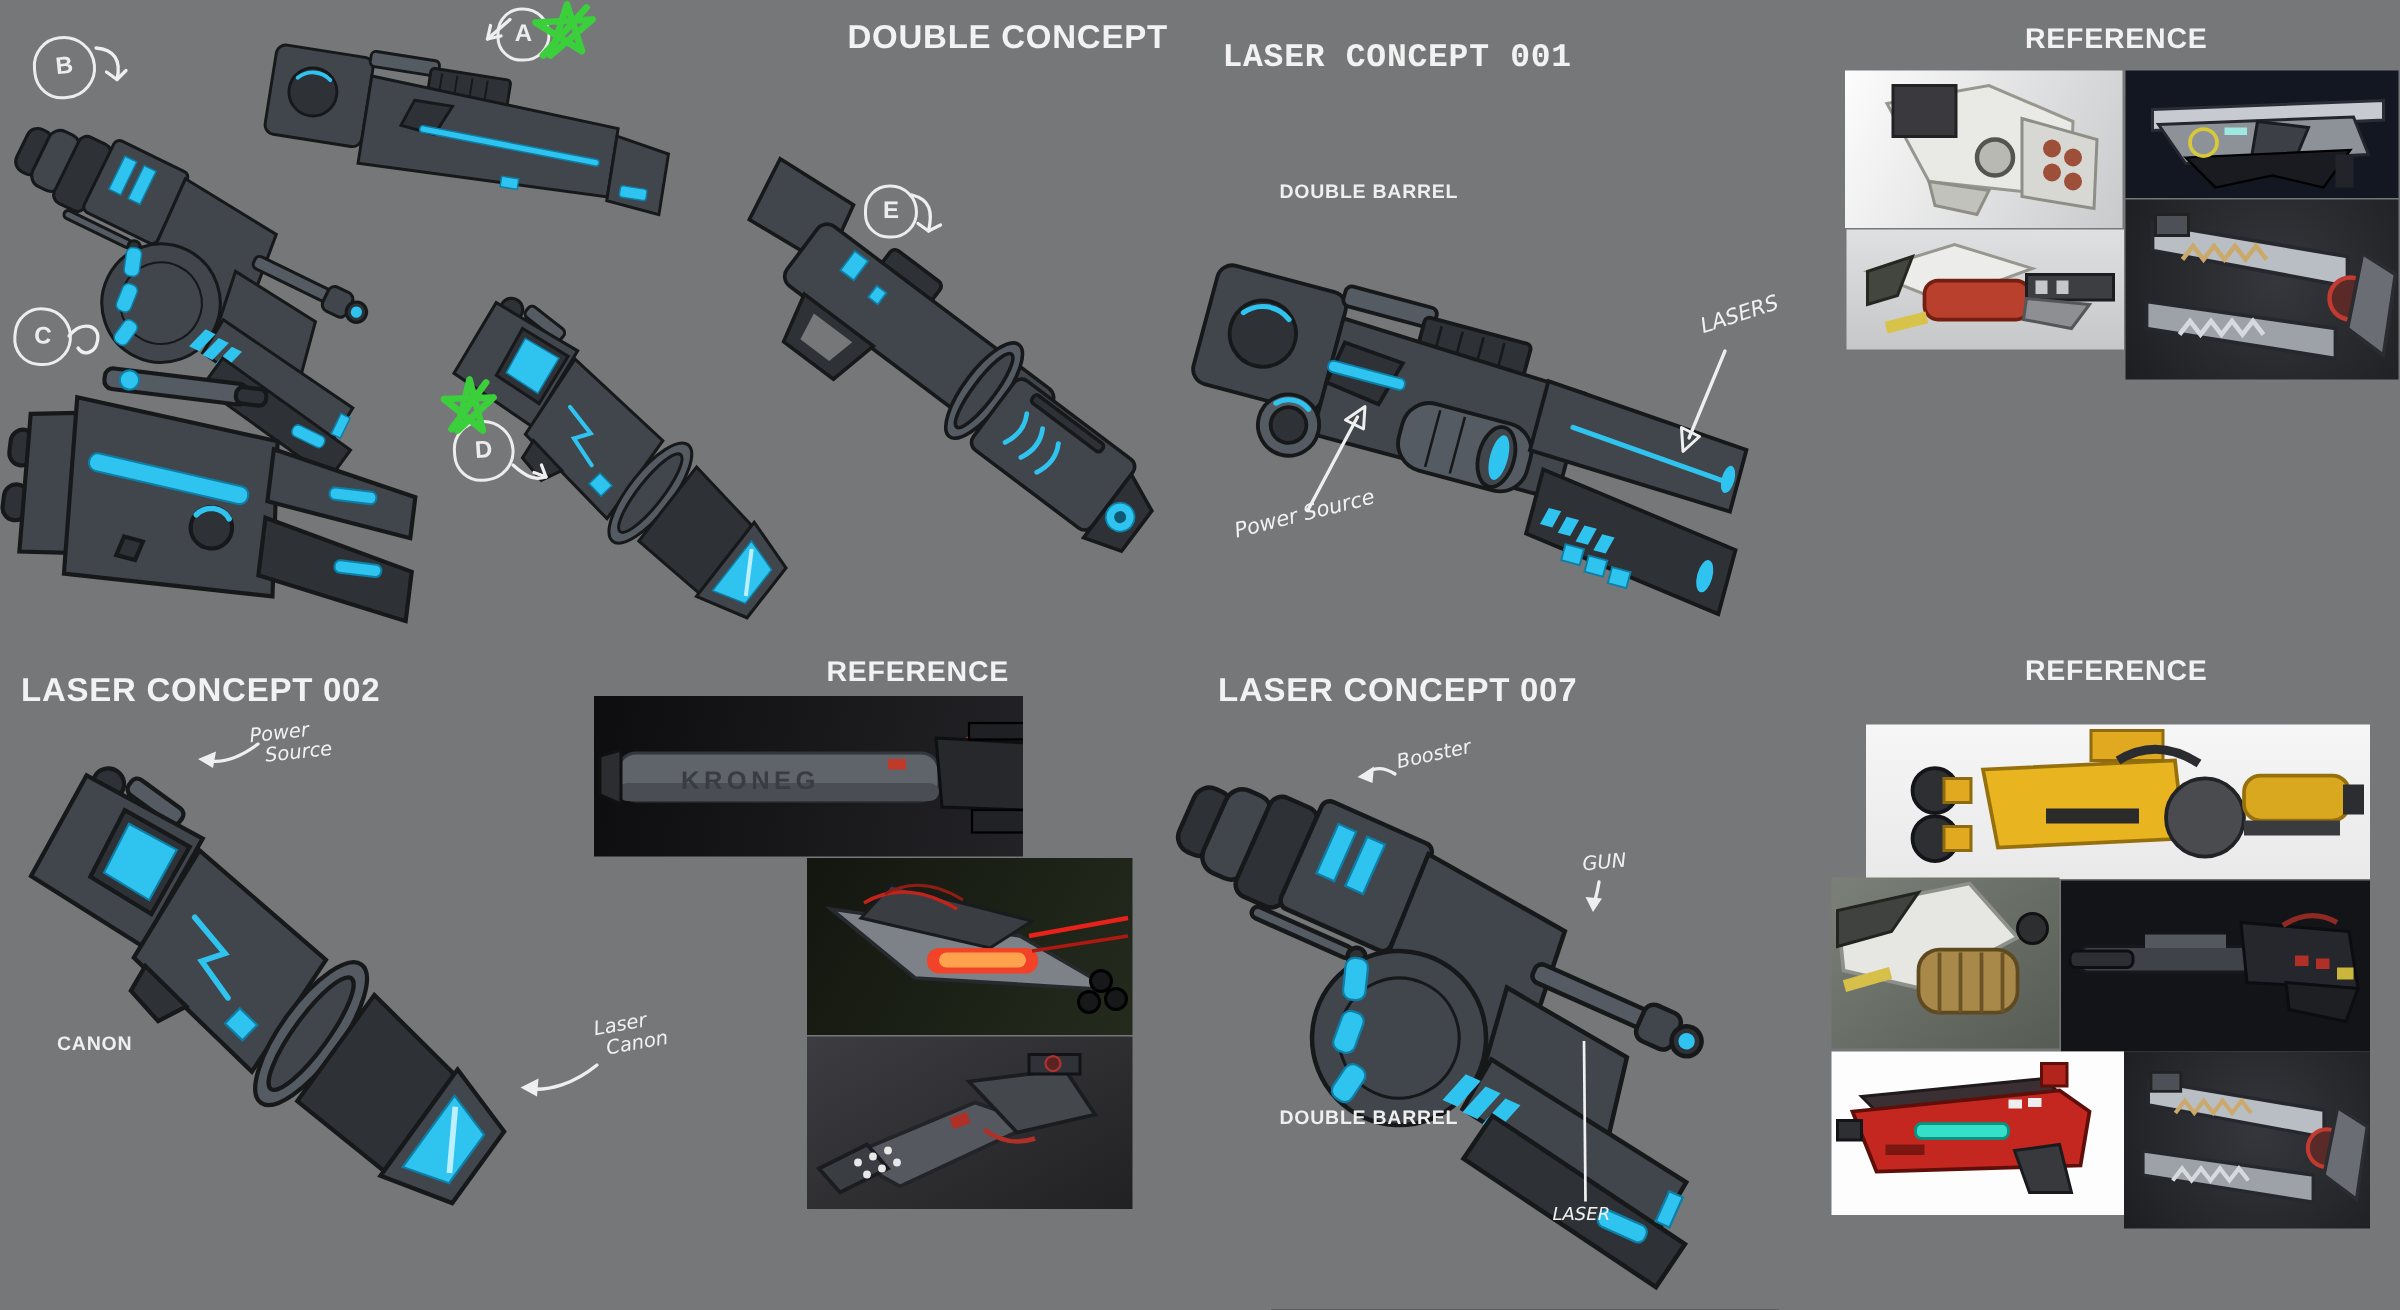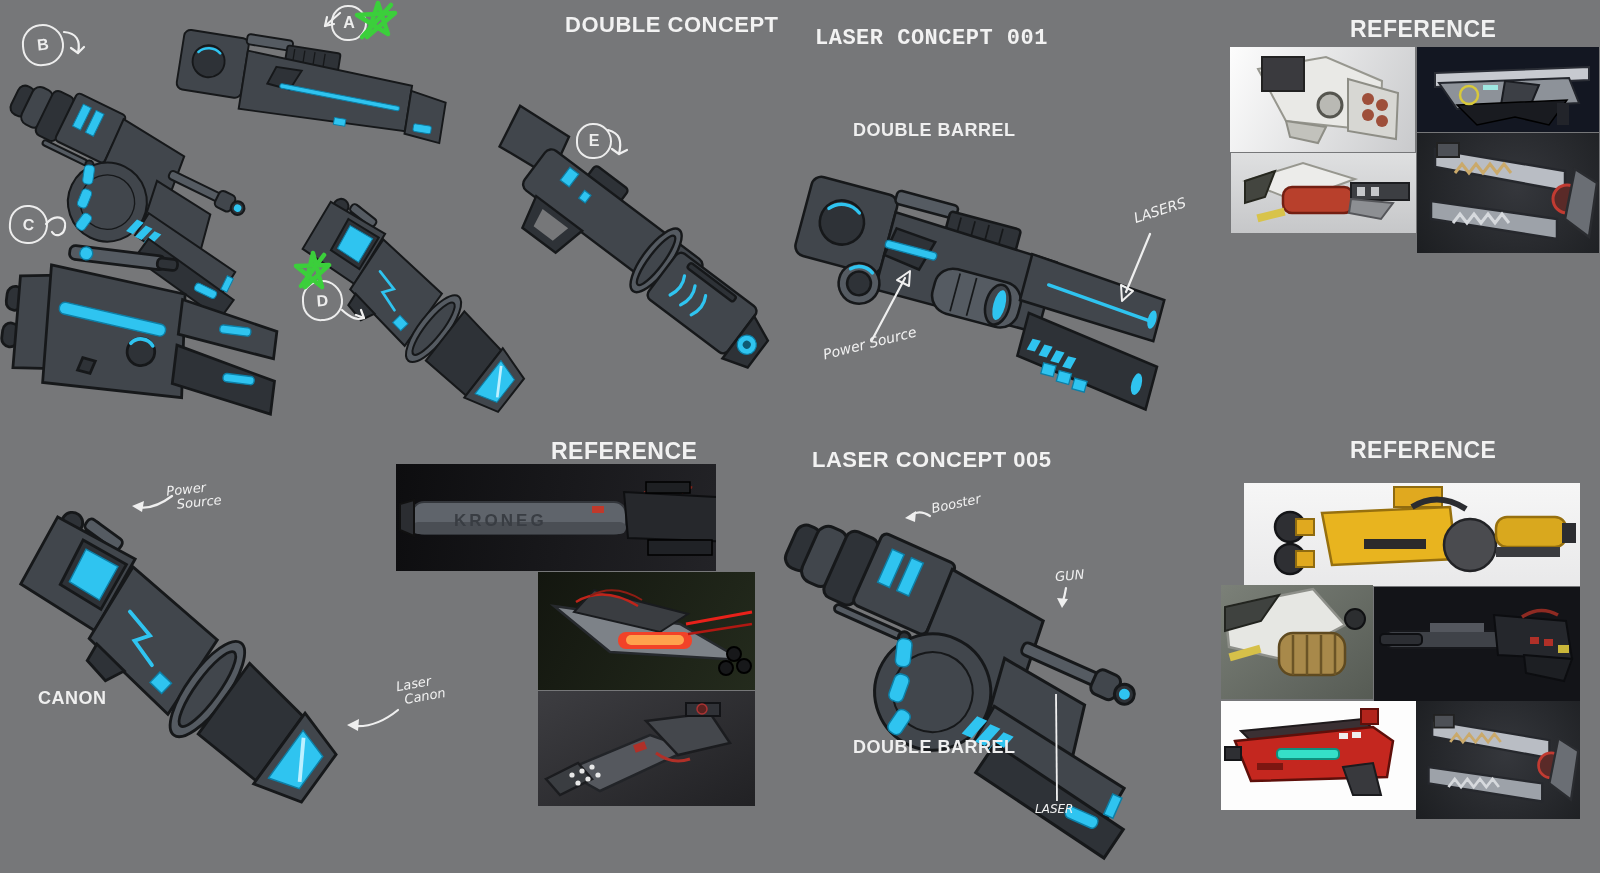--- a/index.html
+++ b/index.html
@@ -1,21 +1,21 @@
 <!DOCTYPE html>
 <html><head>
 <meta charset="utf-8">
 <style>
   html,body{margin:0;padding:0;background:#4a4a4c;}
   #sheet{position:relative;width:1600px;height:873px;background:#767779;overflow:hidden;
          font-family:"Liberation Sans",sans-serif;}
   .abs{position:absolute;}
   .title{color:#f2f2f2;font-weight:bold;font-size:22px;letter-spacing:.5px;white-space:nowrap;}
-  .reftitle{color:#f2f2f2;font-weight:bold;font-size:23px;letter-spacing:.5px;white-space:nowrap;}
-  .subtitle{color:#efefef;font-weight:bold;font-size:18px;letter-spacing:.5px;white-space:nowrap;}
+  .reftitle{color:#f2f2f2;font-weight:bold;font-size:19px;letter-spacing:.5px;white-space:nowrap;}
+  .subtitle{color:#efefef;font-weight:bold;font-size:13px;letter-spacing:.5px;white-space:nowrap;}
   .hw{color:#f1f1f1;font-family:"DejaVu Sans",sans-serif;font-style:italic;font-size:14px;
       white-space:nowrap;line-height:1.05;}
   .circle-label{border:2.5px solid #ededed;border-radius:48% 52% 50% 46%;color:#ededed;
       font-weight:bold;display:flex;align-items:center;justify-content:center;
       font-size:16px;background:transparent;}
   .tile{position:absolute;overflow:hidden;}
   .tile svg{position:absolute;left:0;top:0;}
   
   .b{fill:#41464c;stroke:#16181a;stroke-width:3;}
   .d{fill:#2e3237;stroke:#16181a;stroke-width:3;}
@@ -247,21 +247,21 @@
       <polygon points="18,16 148,38 148,58 18,34" fill="#b9bdc4" stroke="#26282d" stroke-width="2.5"></polygon>
       <polygon points="14,68 140,86 140,106 14,86" fill="#9da2a9" stroke="#26282d" stroke-width="2.5"></polygon>
       <path d="M38,40 l7,-9 7,9 7,-9 7,9 7,-9 7,9 7,-9 7,9" stroke="#caa96a" stroke-width="3" fill="none"></path>
       <path d="M36,90 l7,-9 7,9 7,-9 7,9 7,-9 7,9 7,-9 7,9" stroke="#d6d9dd" stroke-width="3" fill="none"></path>
       <circle cx="150" cy="66" r="14" fill="#5a2a28" stroke="#c23b32" stroke-width="3"></circle>
       <polygon points="158,36 180,50 172,104 148,86" fill="#6a6e74" stroke="#2a2c30" stroke-width="2.5"></polygon>
       <rect x="20" y="10" width="22" height="14" fill="#4d5056" stroke="#222" stroke-width="2"></rect>
     </svg>
   </div>
 
-  <div class="tile" style="left:396px;top:464px;width:320px;height:107px;background:linear-gradient(100deg,#0d0d0f,#232327);">
+  <div class="tile" style="left:396px;top:464px;width:286px;height:107px;background:linear-gradient(100deg,#0d0d0f,#232327);">
     <svg width="359" height="107" viewBox="0 0 359 107">
       <rect x="16" y="38" width="214" height="32" rx="12" fill="#5f646b" stroke="#33363b" stroke-width="2"></rect>
       <rect x="16" y="58" width="214" height="12" rx="6" fill="#4a4e54"></rect>
       <polygon points="4,40 18,36 18,72 4,66" fill="#2b2d31" stroke="#111" stroke-width="2"></polygon>
       <text x="58" y="62" font-family="Liberation Sans, sans-serif" font-size="17" font-weight="bold" letter-spacing="3" fill="#393d43">KRONEG</text>
       <rect x="196" y="42" width="12" height="7" fill="#c0392b"></rect>
       <path d="M248,30 q18,-14 40,-2" stroke="#a33428" stroke-width="4" fill="none"></path>
       <path d="M262,26 q16,-12 34,-2" stroke="#7e241b" stroke-width="3" fill="none"></path>
       <polygon points="228,28 336,34 344,78 232,74" fill="#26282c" stroke="#0e0f11" stroke-width="2"></polygon>
       <rect x="250" y="18" width="44" height="11" fill="#1e2023" stroke="#000" stroke-width="1.5"></rect>
@@ -369,22 +369,23 @@
       <circle cx="150" cy="66" r="14" fill="#5a2a28" stroke="#c23b32" stroke-width="3"></circle>
       <polygon points="158,36 180,50 172,104 148,86" fill="#6a6e74" stroke="#2a2c30" stroke-width="2.5"></polygon>
       <rect x="20" y="10" width="22" height="14" fill="#4d5056" stroke="#222" stroke-width="2"></rect>
     </svg>
   </div>
 
   <div class="abs title" style="left:565px;top:12px;">DOUBLE CONCEPT</div>
   <div class="abs title" style="left:815px;top:26px;font-family:Liberation Mono, monospace;">LASER CONCEPT 001</div>
   <div class="abs reftitle" style="left:1350px;top:16px;">REFERENCE</div>
   <div class="abs subtitle" style="left:853px;top:120px;">DOUBLE BARREL</div>
+  <div class="abs title" style="left:14px;top:447px;">LASER CONCEPT 002</div>
   <div class="abs reftitle" style="left:551px;top:438px;">REFERENCE</div>
-  <div class="abs title" style="left:812px;top:447px;">LASER CONCEPT 005</div>
+  <div class="abs title" style="left:812px;top:447px;">LASER CONCEPT 007</div>
   <div class="abs reftitle" style="left:1350px;top:437px;">REFERENCE</div>
   <div class="abs subtitle" style="left:38px;top:688px;">CANON</div>
   <div class="abs subtitle" style="left:853px;top:737px;">DOUBLE BARREL</div>
 
   <div class="abs circle-label" style="left:22px;top:24px;width:38px;height:38px;transform:rotate(-6deg);">
     <span>B</span>
     </div>
   <div class="abs circle-label" style="left:331px;top:5px;width:32px;height:32px;">
     <span>A</span>
     </div>

